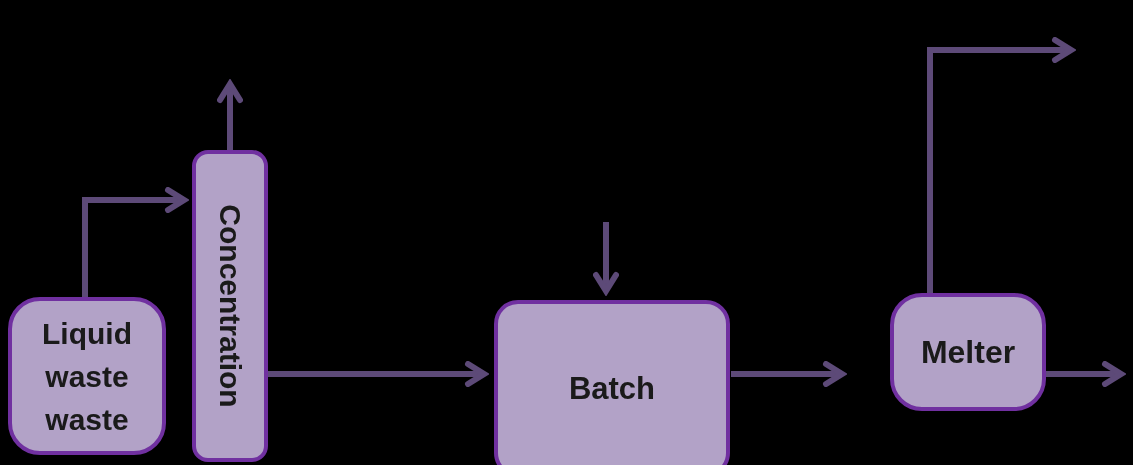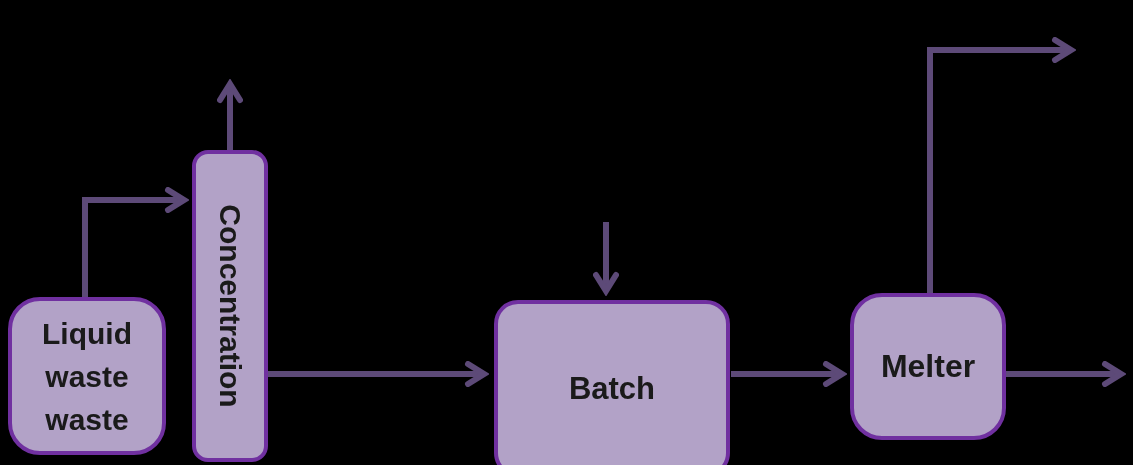--- a/index.html
+++ b/index.html
@@ -62,22 +62,22 @@
     transform: rotate(90deg);
     white-space: nowrap;
   }
   .node-batch {
     left: 494px; top: 300px;
     width: 236px; height: 177px;
     border-radius: 24px;
     font-size: 31px; line-height: 47px; gap: 8px;
   }
   .node-melter {
-    left: 850px; top: 293px;
-    width: 156px; height: 147px;
+    left: 890px; top: 293px;
+    width: 156px; height: 118px;
     font-size: 32px;
   }
 </style>
 </head>
 <body>
 
 <div class="canvas">
 
   <svg class="arrows" viewBox="0 0 1133 465" xmlns="http://www.w3.org/2000/svg">
     <defs>

